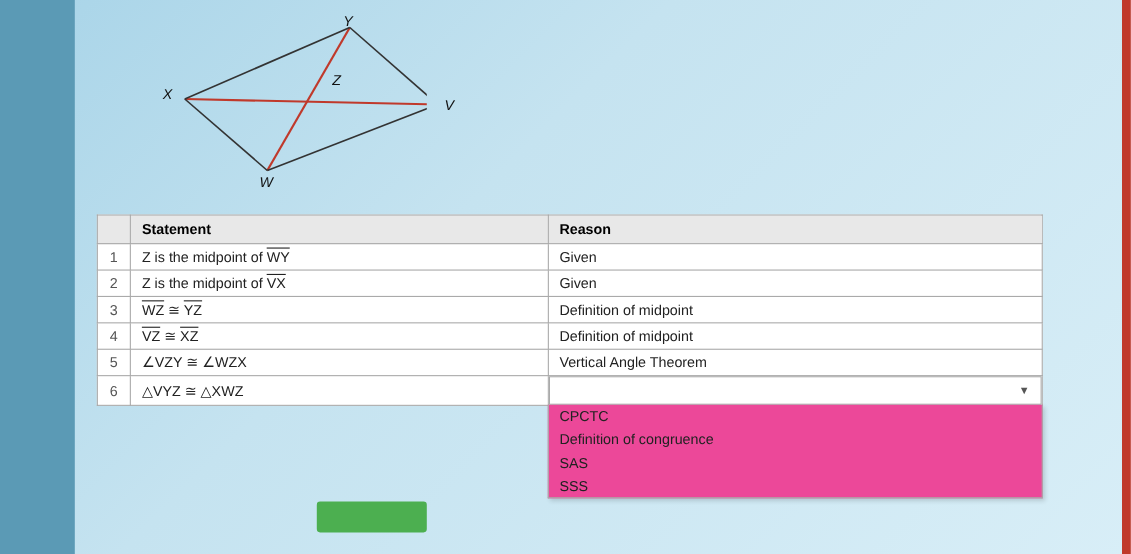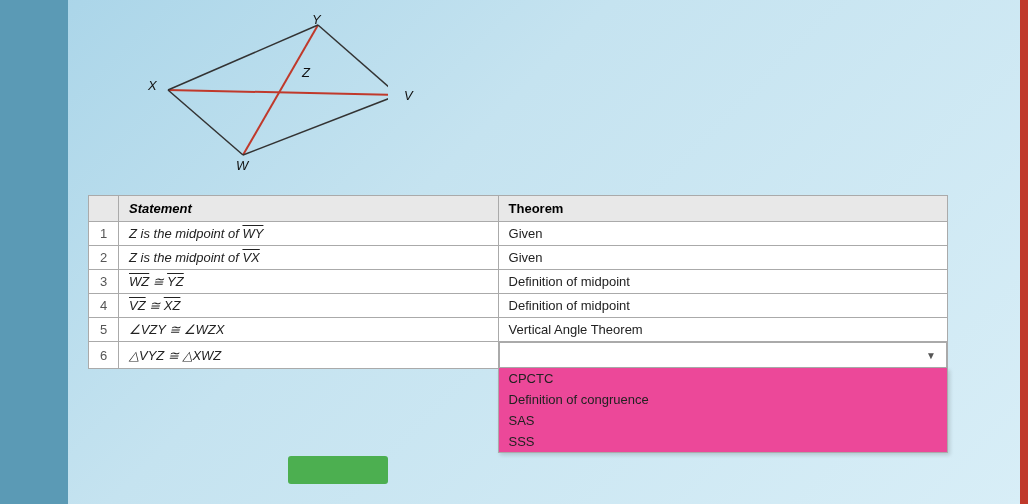--- a/index.html
+++ b/index.html
@@ -74,21 +74,20 @@
     }
 
     .proof-table td:first-child {
       width: 30px;
       text-align: center;
       color: #555;
     }
 
     .stmt-col {
       width: 380px;
-      font-style: italic;
     }
 
     .reason-col {
       width: 450px;
       position: relative;
     }
 
     .overline {
       text-decoration: overline;
     }
@@ -190,21 +189,21 @@
     <span class="label" style="left:214px; top:55px;">Z</span>
     <span class="label" style="left:316px; top:78px;">V</span>
     <span class="label" style="left:148px; top:148px;">W</span>
   </div>
 
   <table class="proof-table">
     <thead>
       <tr>
         <th></th>
         <th class="stmt-col">Statement</th>
-        <th class="reason-col">Theorem</th>
+        <th class="reason-col">Reason</th>
       </tr>
     </thead>
     <tbody>
 
       <tr>
         <td>1</td>
         <td class="stmt-col">
           <span>Z is the midpoint of <span class="overline">WY</span></span>
         </td>
         <td class="reason-col">

